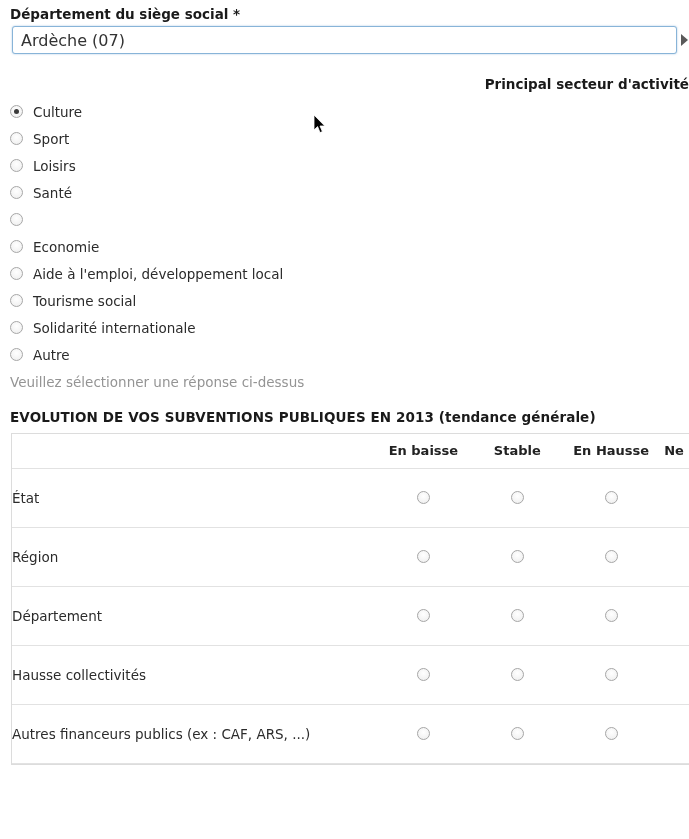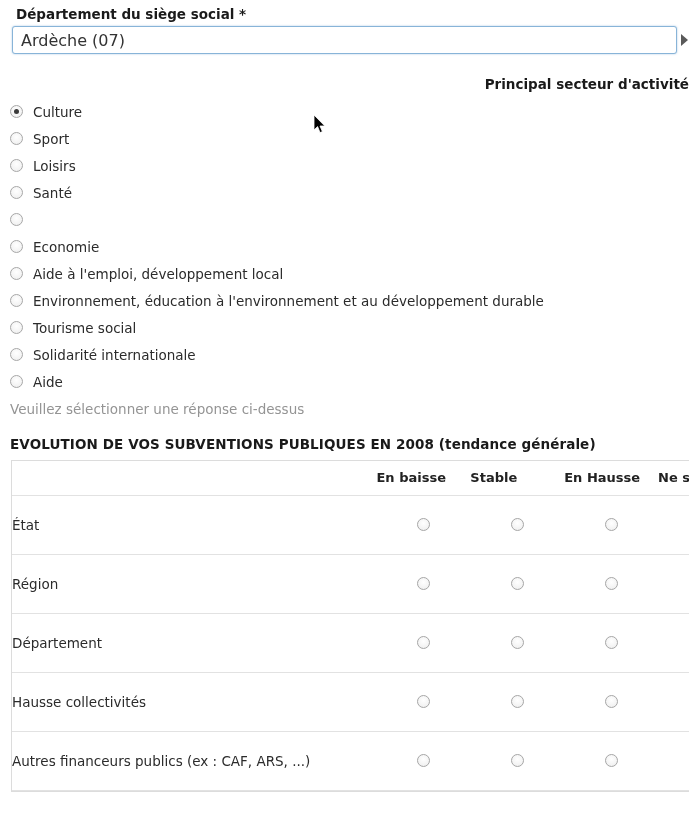--- a/index.html
+++ b/index.html
@@ -16,21 +16,21 @@
     height: 839px;
     overflow: hidden;
     background: #fff;
   }
 
   
   .field-label {
     font-size: 13.5px;
     font-weight: bold;
     color: #1a1a1a;
-    padding: 0 0 4px 16px;
+    padding: 0 0 4px 10px;
     margin-top: 6px;
   }
   .select-wrap {
     margin: 0 12px 0 12px;
     position: relative;
   }
   .select-box {
     height: 28px;
     border: 1px solid #88b4d8;
     border-radius: 3px;
@@ -125,21 +125,21 @@
   table.matrix th, table.matrix td {
     border-bottom: 1px solid #e2e2e2;
     padding: 0;
   }
   table.matrix thead th {
     font-size: 13px;
     font-weight: bold;
     color: #222;
     height: 34px;
     vertical-align: middle;
-    text-align: left;
+    text-align: center;
     white-space: nowrap;
   }
   th.row-head-blank { width: 330px; }
   th.col-head { width: 85px; }
   td.row-label {
     font-size: 13.5px;
     color: #2b2b2b;
     padding-left: 12px;
     height: 59px;
     vertical-align: middle;
@@ -199,39 +199,35 @@
     <div class="radio-row">
       <span class="radio"></span>
       <span class="radio-label">Economie</span>
     </div>
     <div class="radio-row">
       <span class="radio"></span>
       <span class="radio-label">Aide à l'emploi, développement local</span>
     </div>
     <div class="radio-row">
       <span class="radio"></span>
-      <span class="radio-label">Environnement, éducation à l'environnement et au développement durable</span>
-    </div>
-    <div class="radio-row">
-      <span class="radio"></span>
       <span class="radio-label">Tourisme social</span>
     </div>
     <div class="radio-row">
       <span class="radio"></span>
       <span class="radio-label">Solidarité internationale</span>
     </div>
     <div class="radio-row">
       <span class="radio"></span>
-      <span class="radio-label">Aide</span>
+      <span class="radio-label">Autre</span>
     </div>
   </div>
 
   <div class="hint-text">Veuillez sélectionner une réponse ci-dessus</div>
 
-  <div class="matrix-title">EVOLUTION DE VOS SUBVENTIONS PUBLIQUES EN 2008 (tendance générale)</div>
+  <div class="matrix-title">EVOLUTION DE VOS SUBVENTIONS PUBLIQUES EN 2013 (tendance générale)</div>
 
   <div class="matrix-wrap">
     <table class="matrix">
       <thead>
         <tr>
           <th class="row-head-blank"></th>
           <th class="col-head">En baisse</th>
           <th class="col-head">Stable</th>
           <th class="col-head">En Hausse</th>
           <th class="col-head">Ne sait pas</th>

